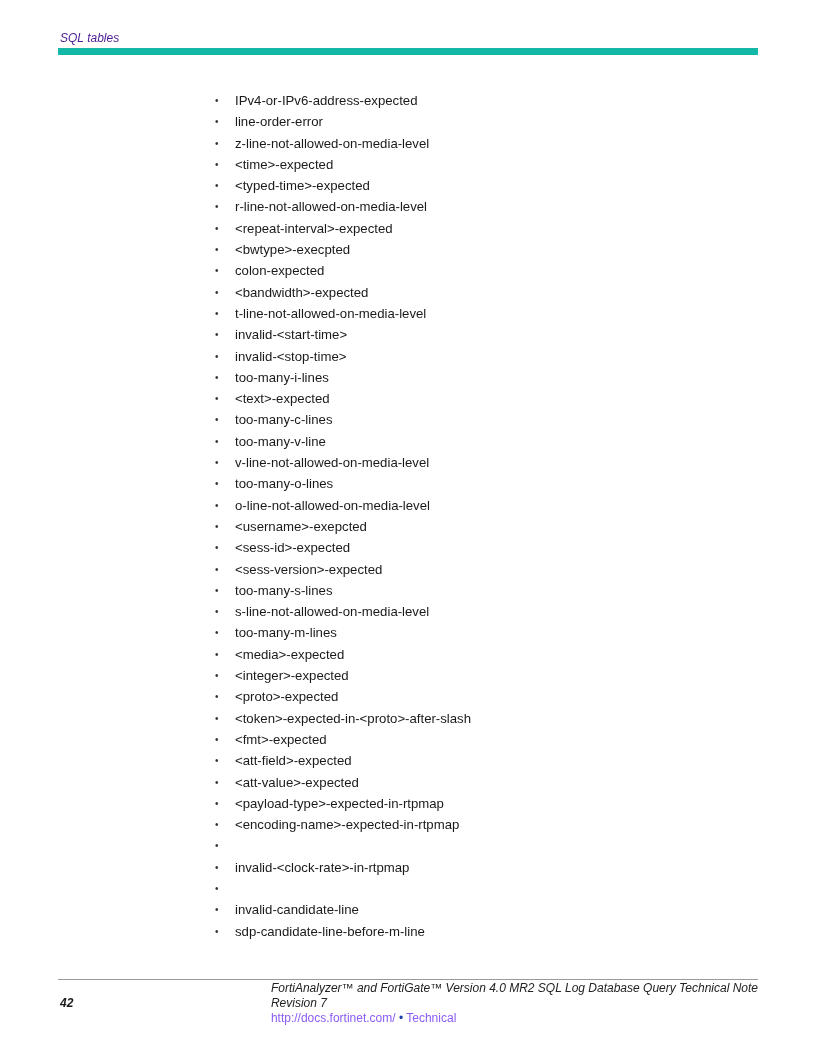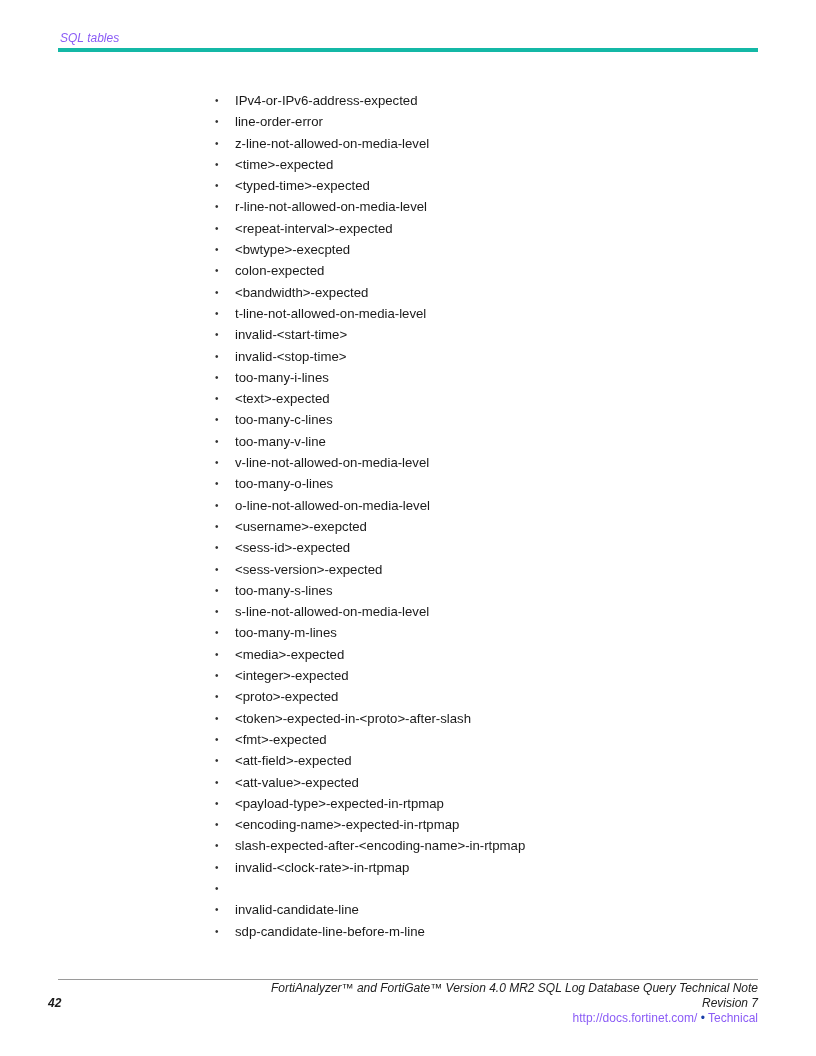--- a/index.html
+++ b/index.html
@@ -2,47 +2,47 @@
 <html><head>
   <meta charset="utf-8">
   <style>
     html, body { margin: 0; padding: 0; }
     body {
       width: 816px; height: 1056px; background: #ffffff; position: relative;
       font-family: "Liberation Sans", sans-serif; color: #1a1a1a; overflow: hidden;
     }
     .header {
       position: absolute; left: 58px; right: 58px; top: 30px; height: 18px;
-      border-bottom: 4px solid #14b8a6;
-      font-style: italic; font-size: 12px; color: #8b5cf6; text-align: center;
+      border-bottom: 7px solid #14b8a6;
+      font-style: italic; font-size: 12px; color: #4c1d95; text-align: center;
     }
     .header .left { position: absolute; left: 2px; top: 1px; }
     .header .right { position: absolute; right: 2px; top: 1px; }
     .list {
       position: absolute; left: 215px; top: 91px; margin: 0; padding: 0; list-style: none;
     }
     .list li {
       position: relative; height: 21.3px; line-height: 19px; font-size: 13.2px;
       padding-left: 20px; color: #1a1a1a; white-space: nowrap;
     }
     .list li .bullet {
       position: absolute; left: 0; top: 0; font-size: 10px; color: #333;
     }
     .footer-rule {
       position: absolute; left: 58px; right: 58px; top: 979px; border-top: 1px solid #9a9a9a;
     }
     .footer {
-      position: absolute; right: 58px; top: 981px; text-align: right;
+      position: absolute; right: 58px; top: 981px; text-align: left;
       font-size: 12px; line-height: 15px; color: #222;
     }
     .footer .title, .footer .revision { font-style: italic; }
     .footer a { color: #8b5cf6; text-decoration: none; }
     .footer .sep { color: #1a3ea8; }
     .page-num {
-      position: absolute; left: 48px; top: 996px; font-weight: bold; font-style: italic; font-size: 12px;
+      position: absolute; left: 60px; top: 996px; font-weight: bold; font-style: italic; font-size: 12px;
     }
   </style>
 </head>
 <body>
 
 <div class="header">
   <span class="left">SQL tables</span>
 </div>
 
 <ul class="list" id="error-list">
@@ -74,21 +74,21 @@
     <li><span class="bullet">•</span><span>too-many-m-lines</span></li>
     <li><span class="bullet">•</span><span>&lt;media&gt;-expected</span></li>
     <li><span class="bullet">•</span><span>&lt;integer&gt;-expected</span></li>
     <li><span class="bullet">•</span><span>&lt;proto&gt;-expected</span></li>
     <li><span class="bullet">•</span><span>&lt;token&gt;-expected-in-&lt;proto&gt;-after-slash</span></li>
     <li><span class="bullet">•</span><span>&lt;fmt&gt;-expected</span></li>
     <li><span class="bullet">•</span><span>&lt;att-field&gt;-expected</span></li>
     <li><span class="bullet">•</span><span>&lt;att-value&gt;-expected</span></li>
     <li><span class="bullet">•</span><span>&lt;payload-type&gt;-expected-in-rtpmap</span></li>
     <li><span class="bullet">•</span><span>&lt;encoding-name&gt;-expected-in-rtpmap</span></li>
-    <li><span class="bullet">•</span><span>slash-expected-after-&lt;encoding-name&gt;-in-rtpmap</span></li>
+    <li><span class="bullet">•</span></li>
     <li><span class="bullet">•</span><span>invalid-&lt;clock-rate&gt;-in-rtpmap</span></li>
     <li><span class="bullet">•</span></li>
     <li><span class="bullet">•</span><span>invalid-candidate-line</span></li>
     <li><span class="bullet">•</span><span>sdp-candidate-line-before-m-line</span></li>
   </ul>
 
 <div class="footer-rule"></div>
 <div class="page-num">42</div>
 <div class="footer">
   <div class="title">FortiAnalyzer™ and FortiGate™ Version 4.0 MR2 SQL Log Database Query Technical Note</div>

